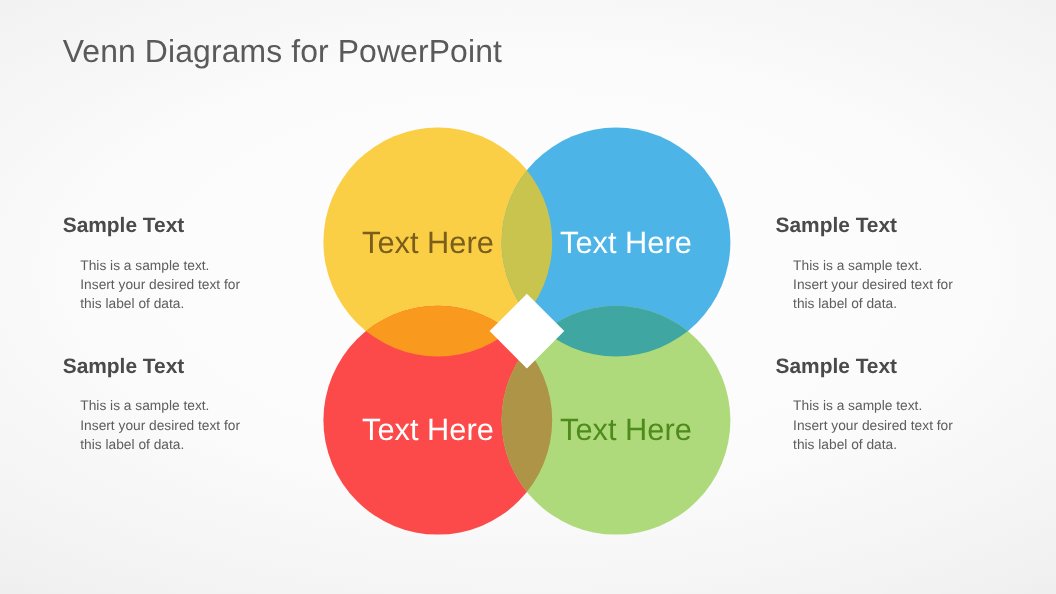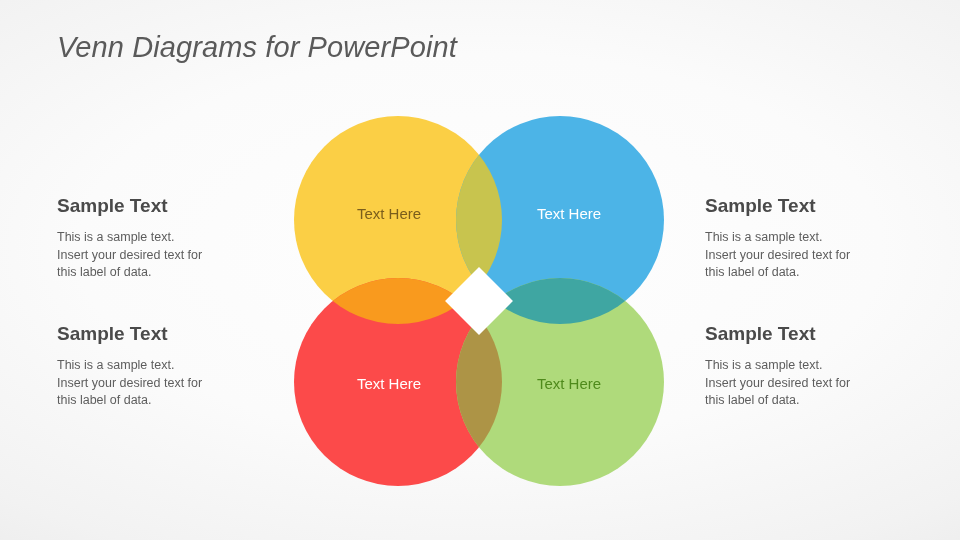--- a/index.html
+++ b/index.html
@@ -26,21 +26,20 @@
   
   #slide-title {
     position: absolute;
     left: 57px;
     top: 31px;
     font-size: 29px;
     font-weight: 400;
     color: #5a5a5a;
     letter-spacing: 0.1px;
     white-space: nowrap;
-    font-style: italic;
   }
 
   
   #venn {
     position: absolute;
     left: 288px;
     top: 110px;
     width: 382px;
     height: 382px;
   }
@@ -48,21 +47,21 @@
     position: absolute;
     left: 0;
     top: 0;
     width: 382px;
     height: 382px;
     display: block;
   }
 
   .circle-label {
     position: absolute;
-    font-size: 15px;
+    font-size: 28px;
     font-weight: 400;
     white-space: nowrap;
     pointer-events: none;
   }
   .lbl-tl { left: 22px; top: 95px; width: 158px; text-align: center; color: #7a5e1c; }
   .lbl-tr { left: 202px; top: 95px; width: 158px; text-align: center; color: #ffffff; }
   .lbl-bl { left: 22px; top: 265px; width: 158px; text-align: center; color: #ffffff; }
   .lbl-br { left: 202px; top: 265px; width: 158px; text-align: center; color: #4f8a1c; }
 
   
@@ -71,21 +70,21 @@
     font-size: 19px;
     font-weight: 700;
     color: #4a4a4a;
     margin: 0 0 12px 0;
     white-space: nowrap;
   }
   .side-block .st-body {
     font-size: 12.5px;
     line-height: 17.5px;
     color: #5d5d5d;
-    margin: 0;
+    margin: 16px;
     white-space: pre-line;
   }
 
   #block-top-left    { left: 57px;  top: 195px; width: 215px; }
   #block-bottom-left { left: 57px;  top: 323px; width: 215px; }
   #block-top-right   { left: 705px; top: 195px; width: 215px; }
   #block-bottom-right{ left: 705px; top: 323px; width: 215px; }
 </style>
 </head>
 <body>

